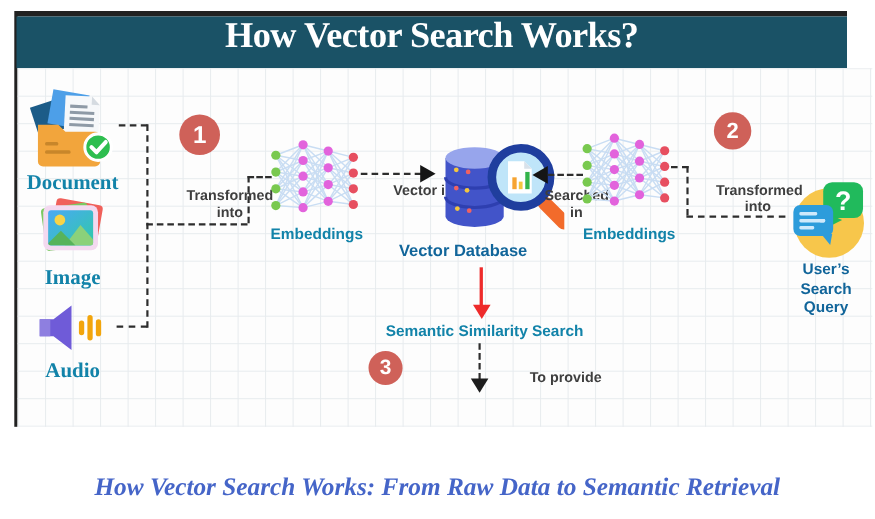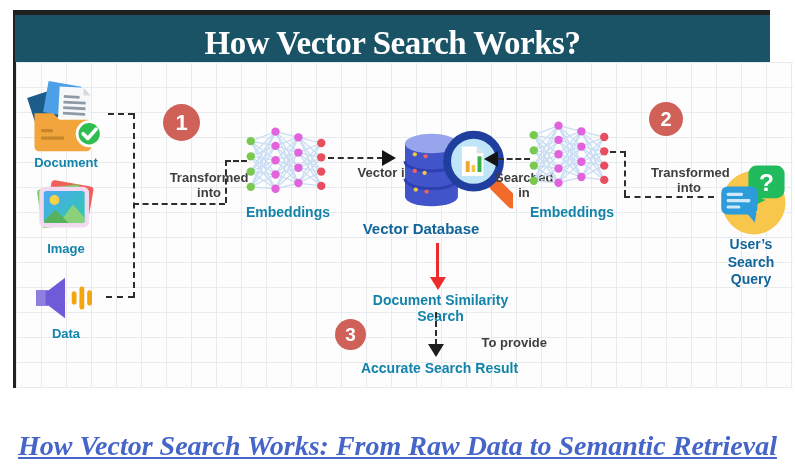--- a/index.html
+++ b/index.html
@@ -5,21 +5,21 @@
   html,body{margin:0;padding:0;background:#ffffff;}
   #canvas{
     position:relative;width:795px;height:472px;background:#ffffff;
     font-family:"Liberation Sans",sans-serif;overflow:hidden;
   }
   
   .frame-top{position:absolute;left:15px;top:10px;width:755px;height:5px;background:var(--frame-dark);}
   .frame-left{position:absolute;left:13px;top:10px;width:3px;height:378px;background:var(--frame-dark);}
   .header-bar{
     position:absolute;left:15px;top:15px;width:755px;height:47px;
-    background:var(--header-bg);display:flex;align-items:flex-end;justify-content:center;
+    background:var(--header-bg);display:flex;align-items:flex-start;justify-content:center;
   }
   .header-title{
     color:#ffffff;font-family:"Liberation Serif",serif;font-weight:bold;
     font-size:33px;letter-spacing:-.5px;
   }
   
   .grid-area{
     position:absolute;left:16px;top:62px;width:777px;height:326px;
     background-color:#FDFDFD;
     background-image:
@@ -28,21 +28,21 @@
     background-size:25px 25px;
   }
   
   .abs{position:absolute;}
   .lbl{
     position:absolute;font-weight:bold;text-align:center;line-height:1.12;
     color:var(--label-teal);font-size:14px;white-space:pre-line;
   }
   .lbl.blue{color:var(--label-blue);}
   .lbl.gray{color:var(--text-dark);font-size:13px;margin-left:27px;}
-  .lbl.small{font-size:13px;}
+  .lbl.small{font-size:19px;font-family:Liberation Serif, serif;}
   
   .dash-h{position:absolute;height:0;border-top:2px dashed #2d2d2d;}
   .dash-v{position:absolute;width:0;border-left:2px dashed #2d2d2d;}
   
   .ah-right{position:absolute;width:0;height:0;border-top:8px solid transparent;border-bottom:8px solid transparent;border-left:14px solid #151515;}
   .ah-left{position:absolute;width:0;height:0;border-top:8px solid transparent;border-bottom:8px solid transparent;border-right:14px solid #151515;}
   .ah-down{position:absolute;width:0;height:0;border-left:8px solid transparent;border-right:8px solid transparent;border-top:13px solid #1d1d1d;}
   .ah-down.red{border-top-color:var(--arrow-red);}
   .red-line{position:absolute;width:3px;background:var(--arrow-red);}
   
@@ -50,21 +50,21 @@
     position:absolute;border-radius:50%;background:var(--step-circle);
     color:#fff;font-weight:bold;display:flex;align-items:center;justify-content:center;
   }
   #step1{left:163px;top:104px;width:37px;height:37px;font-size:22px;}
   #step2{left:649px;top:102px;width:34px;height:34px;font-size:20px;}
   #step3{left:335px;top:319px;width:31px;height:31px;font-size:19px;}
   .nn{position:absolute;}
   .caption{
     position:absolute;left:0;top:430px;width:795px;text-align:center;
     font-family:"Liberation Serif",serif;font-weight:bold;font-style:italic;
-    font-size:28px;color:var(--caption-blue);text-decoration:underline;
+    font-size:23px;color:var(--caption-blue);
   }
   svg{display:block;}
 </style>
 </head>
 <body>
 
 <div id="canvas">
 
   <div class="frame-top"></div>
   <div class="frame-left"></div>
@@ -121,21 +121,21 @@
 
   <div class="abs" style="left:30px;top:272px;width:70px;height:52px;">
     <svg viewBox="0 0 72 54" width="70" height="52">
       <path d="M6 19 h13 l17 -13 v42 l-17 -13 h-13 z" fill="#6F5BD8"></path>
       <rect x="6" y="19" width="10" height="16" fill="#8E7FE0"></rect>
       <rect x="43" y="20" width="5" height="14" rx="2.5" fill="#F2A50C"></rect>
       <rect x="51" y="15" width="5" height="24" rx="2.5" fill="#F2A50C"></rect>
       <rect x="59" y="19" width="5" height="16" rx="2.5" fill="#F2A50C"></rect>
     </svg>
   </div>
-  <div class="lbl small" style="left:30px;top:327px;width:72px;">Data</div>
+  <div class="lbl small" style="left:30px;top:327px;width:72px;">Audio</div>
 
   <div class="dash-h" style="left:108px;top:113px;width:26px;"></div>
   <div class="dash-v" style="left:133px;top:113px;height:185px;"></div>
   <div class="dash-h" style="left:106px;top:296px;width:28px;"></div>
   <div class="dash-h" style="left:133px;top:203px;width:92px;"></div>
   <div class="dash-v" style="left:225px;top:160px;height:43px;"></div>
   <div class="dash-h" style="left:225px;top:160px;width:22px;"></div>
 
   <div class="step" id="step1">1</div>
   <div class="lbl gray" style="left:138px;top:171px;width:88px;">Transformed
@@ -355,24 +355,23 @@
       <rect x="14" y="48" width="15" height="3.5" rx="1.5" fill="#CFE9FB"></rect>
       <rect x="34" y="41" width="6" height="3.5" rx="1.5" fill="#CFE9FB"></rect>
     </svg>
   </div>
   <div class="lbl blue" style="left:708px;top:236px;width:86px;line-height:1.25;text-align:center;">User’s
 Search
 Query</div>
 
   <div class="red-line" style="left:436px;top:243px;height:36px;"></div>
   <div class="ah-down red" style="left:430px;top:277px;"></div>
-  <div class="lbl" style="left:348px;top:293px;width:185px;">Document Similarity Search</div>
+  <div class="lbl" style="left:348px;top:293px;width:185px;">Semantic Similarity Search</div>
 
   <div class="dash-v" style="left:435px;top:312px;height:33px;"></div>
   <div class="ah-down" style="left:428px;top:344px;"></div>
   <div class="lbl gray" style="left:448px;top:336px;width:72px;text-align:right;">To provide</div>
   <div class="step" id="step3">3</div>
 
-  <div class="lbl" style="left:352px;top:361px;width:175px;">Accurate Search Result</div>
 
   <div class="caption">How Vector Search Works: From Raw Data to Semantic Retrieval</div>
 
 </div>
 
 </body></html>

